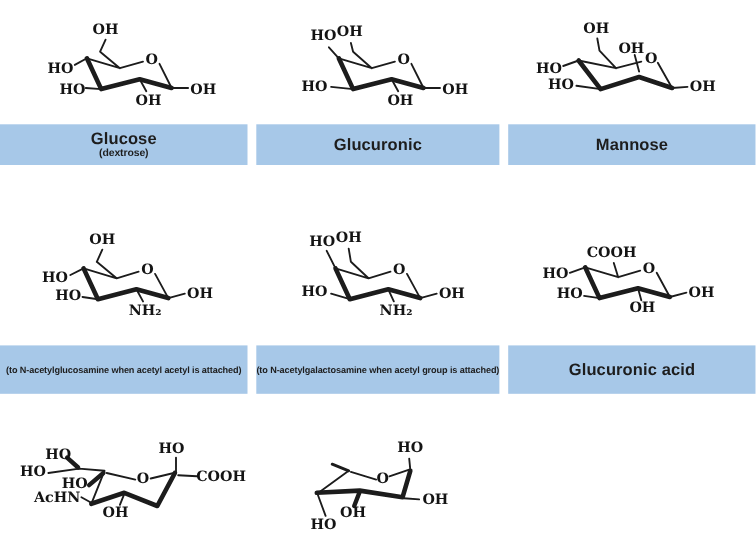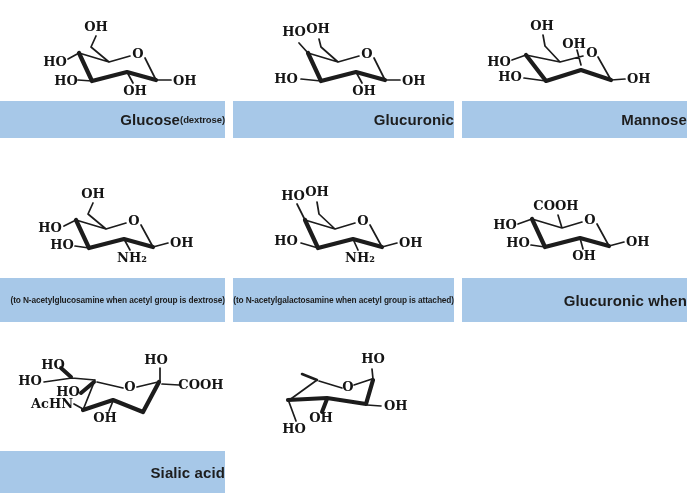--- a/index.html
+++ b/index.html
@@ -7,22 +7,22 @@
   }
   *{box-sizing:border-box;margin:0;padding:0;}
   html,body{background:var(--background);}
   body{width:687px;height:495px;overflow:hidden;font-family:"Liberation Sans",sans-serif;}
   .sheet{width:687px;height:495px;position:relative;background:var(--background);}
   .row{display:flex;width:569px;}
   .cell{width:229px;display:flex;flex-direction:column;}
   .struct{display:block;}
   .bar{
     background:var(--label-bar);
-    margin:0 4px;
-    display:flex;flex-direction:row;align-items:center;justify-content:flex-end;
+    margin:12px 4px;
+    display:flex;flex-direction:column;align-items:center;justify-content:center;
     text-align:center;
   }
   .cell:first-child .bar{margin-left:0;}
   .row .cell.flush-right .bar{margin-right:0;}
   .bar .name{
     font-weight:bold;font-size:15px;line-height:17px;color:var(--label-text);
     letter-spacing:0.1px;white-space:nowrap;
   }
   .bar .sub{
     font-weight:bold;font-size:8.3px;line-height:10px;color:var(--label-text);
@@ -100,21 +100,21 @@
         <path class="thin" d="M76,82 L106,91 M106,91 L126,85 M141,87 L153,109 M106,91 L88,76 M88,76 L93,65 M76,82 L64,88 M89,110 L75,108 M124,101 L130,112 M153,109 L168,105"></path>
         <path class="bold" d="M76,82 L89,110 L124,101 L153,109"></path>
         <text class="mid" x="93" y="60">OH</text>
         <text class="mid" x="134" y="87">O</text>
         <text class="mid" x="50" y="94">HO</text>
         <text class="mid" x="62" y="111">HO</text>
         <text class="mid" x="132" y="124">NH₂</text>
         <text x="170" y="109">OH</text>
       </svg>
       <div class="bar" style="height:44px">
-        <div class="sub">(to N-acetylglucosamine when acetyl group is dextrose)</div>
+        <div class="sub">(to N-acetylglucosamine when acetyl acetyl is attached)</div>
       </div>
     </div>
 
     <div class="cell">
       <svg class="struct" width="229" height="140" viewBox="0 0 229 140">
         <path class="thin" d="M76,82 L106,91 M106,91 L126,85 M141,87 L153,109 M106,91 L90,76 M90,76 L88,64 M76,82 L68,66 M89,110 L72,105 M124,101 L129,112 M153,109 L168,105"></path>
         <path class="bold" d="M76,82 L89,110 L124,101 L153,109"></path>
         <text class="mid" x="64" y="62">HO</text>
         <text class="mid" x="88" y="58">OH</text>
         <text class="mid" x="134" y="87">O</text>
@@ -132,21 +132,21 @@
         <path class="thin" d="M74,81 L104,90 M104,90 L124,84 M139,86 L151,108 M104,90 L100,77 M74,81 L60,86 M87,109 L73,107 M122,100 L125,111 M151,108 L166,104"></path>
         <path class="bold" d="M74,81 L87,109 L122,100 L151,108"></path>
         <text class="mid" x="98" y="72">COOH</text>
         <text class="mid" x="132" y="86">O</text>
         <text class="mid" x="47" y="91">HO</text>
         <text class="mid" x="60" y="109">HO</text>
         <text class="mid" x="126" y="122">OH</text>
         <text x="168" y="108">OH</text>
       </svg>
       <div class="bar" style="height:44px">
-        <div class="name">Glucuronic when</div>
+        <div class="name">Glucuronic acid</div>
       </div>
     </div>
   </div>
 
   <div class="row">
 
     <div class="cell">
       <svg class="struct" width="229" height="129" viewBox="0 0 229 129">
         <path class="thin" d="M97,60 L123,66 M137,65 L158,60 M83,88 L95,58 M160,60 L160,46 M162,62 L179,63 M113,79 L109,89 M83,87 L74,82 M95,58 L72,56 M72,56 L44,60"></path>
         <path class="bold" d="M83,88 L113,78 L143,90 L159,60"></path>

